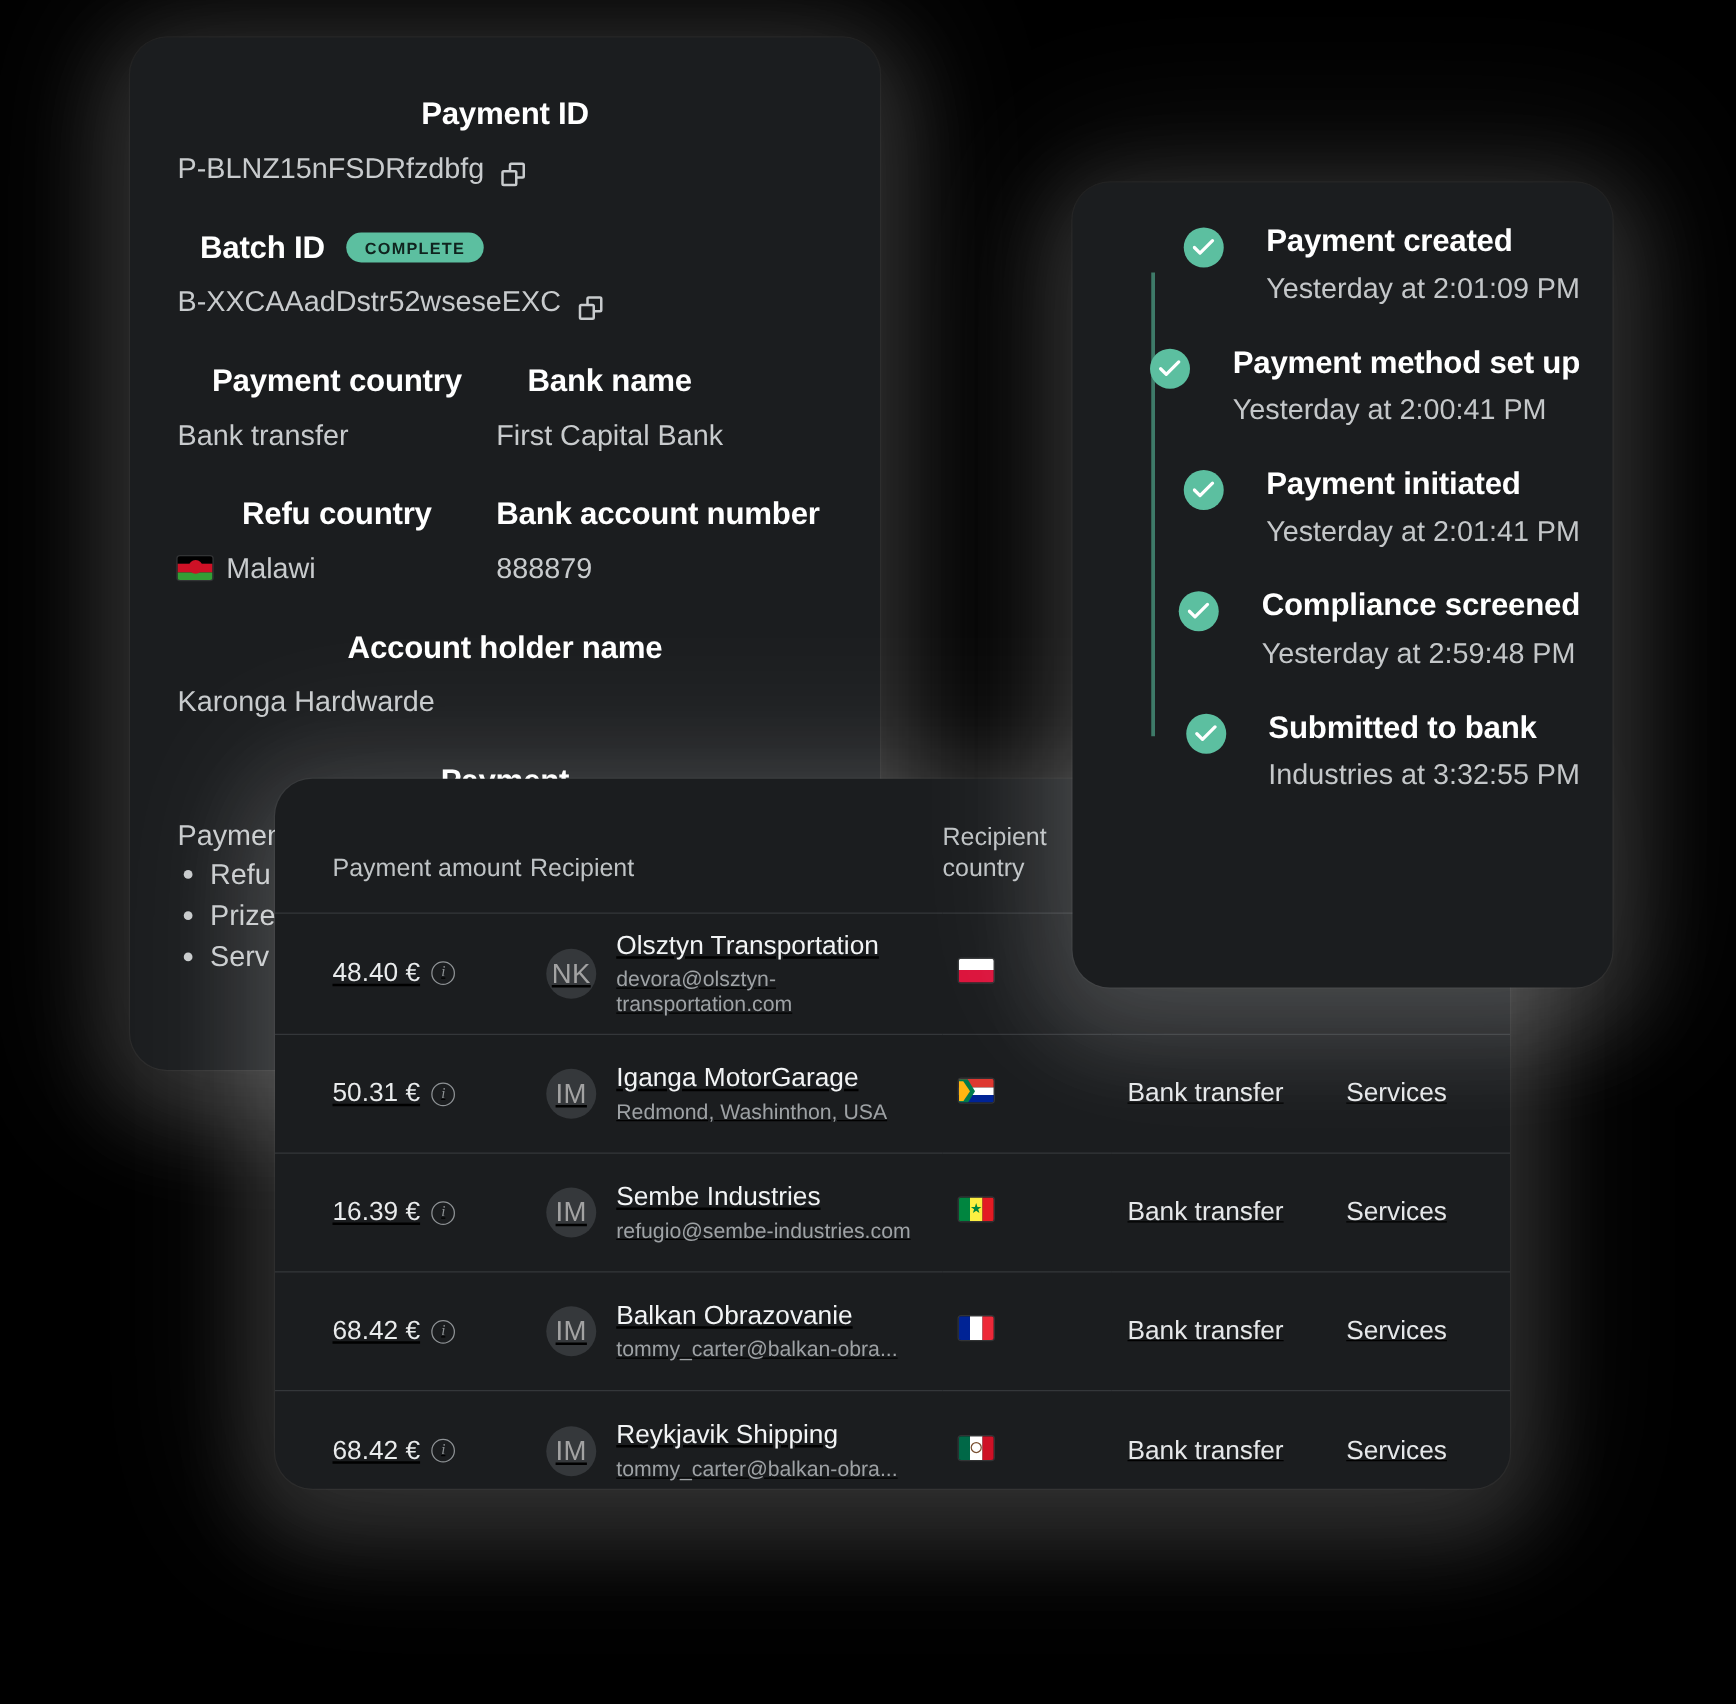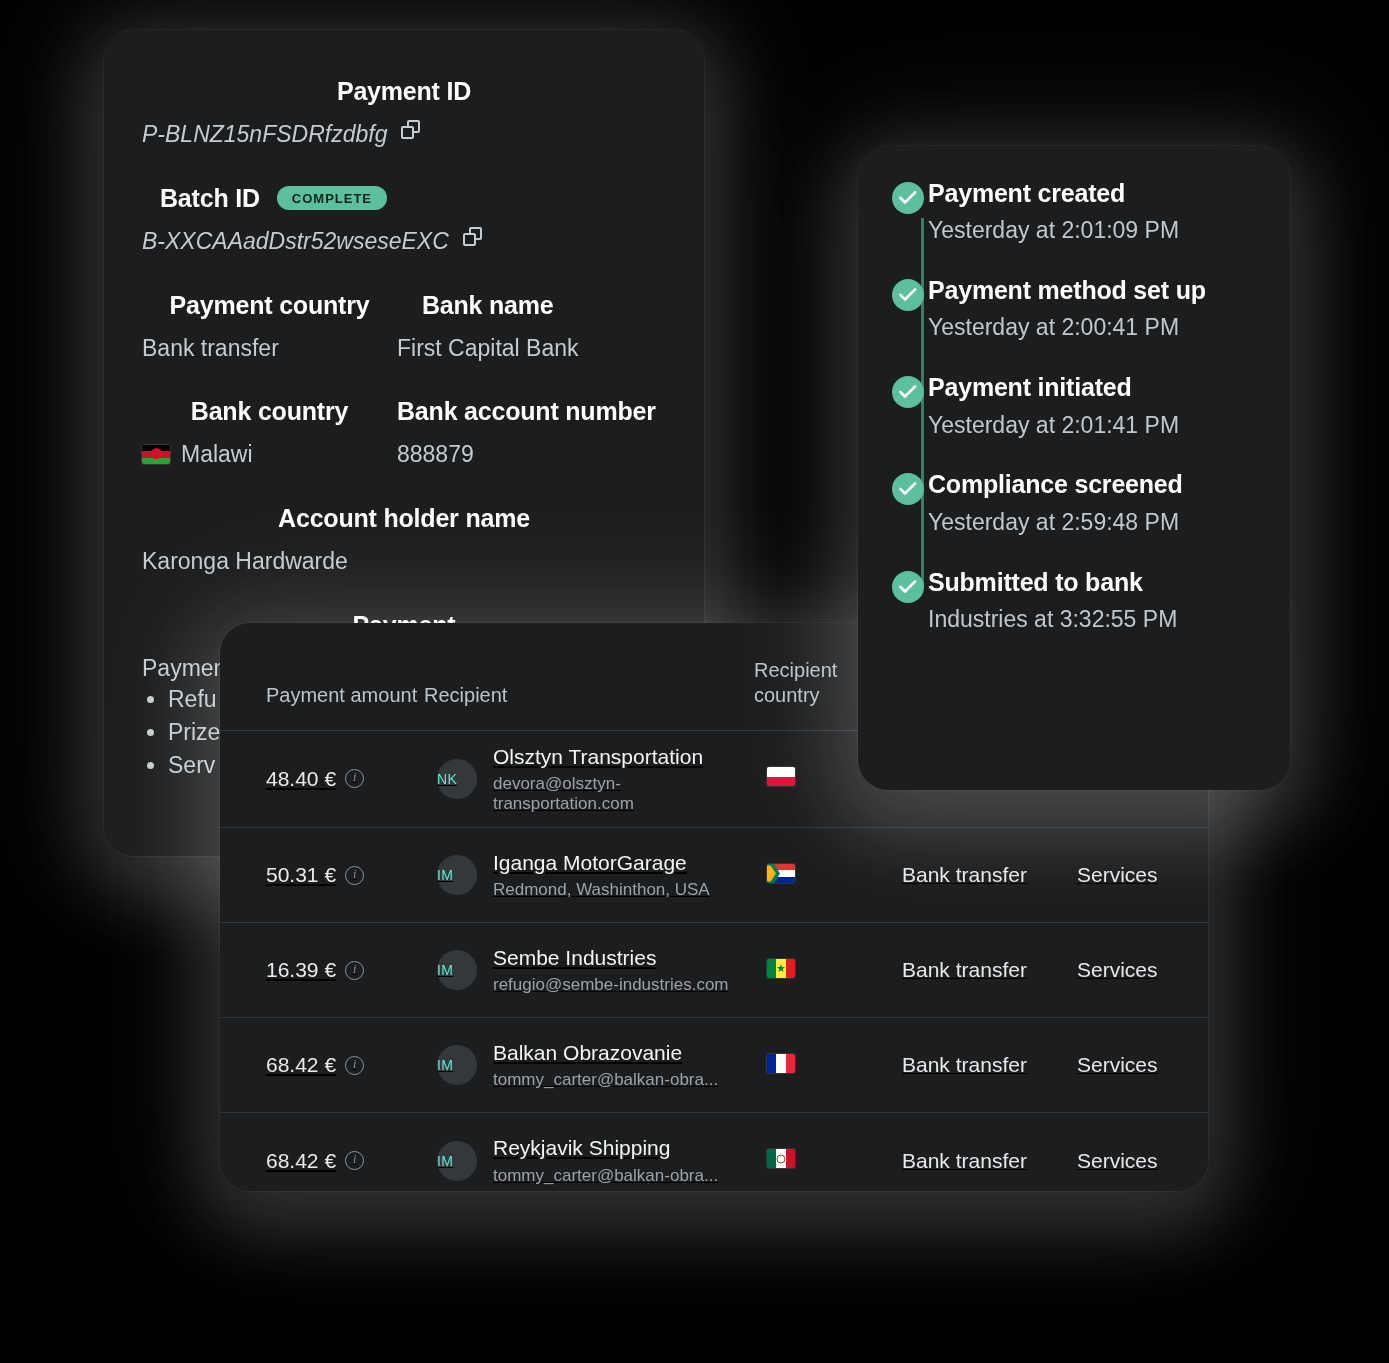--- a/index.html
+++ b/index.html
@@ -58,23 +58,22 @@
     font-size: 23px;
     font-weight: normal;
     line-height: 1.25;
   }
 
   .row-gap-lg { height: 34px; }
   .row-gap-sm { height: 14px; }
 
   .id-line {
     display: flex;
-    align-items: flex-start;
+    align-items: flex-end;
     gap: 14px;
-    font-style: italic;
   }
   .copy-icon {
     display: inline-block;
     width: 19px;
     height: 19px;
     position: relative;
     flex: none;
     cursor: pointer;
   }
   .copy-icon::before,
@@ -197,22 +196,23 @@
     left: 63px;
     top: 40px;
     bottom: 46px;
     width: 3px;
     background: #3e7a68;
   }
   .tl-item {
     position: relative;
     display: flex;
     align-items: flex-start;
-    gap: 4px;
+    gap: 34px;
     margin-bottom: 29px;
+    justify-content: flex-end;
   }
   .tl-item:last-child { margin-bottom: 0; }
   .tl-dot {
     flex: none;
     width: 32px;
     height: 32px;
     border-radius: 50%;
     background: #5cbfa0;
     position: relative;
     z-index: 2;
@@ -285,24 +285,24 @@
     text-align: center;
     font-family: "Liberation Serif", serif;
     cursor: pointer;
   }
   .recip-cell { display: flex; align-items: center; gap: 16px; }
   .avatar {
     flex: none;
     width: 40px; height: 40px;
     border-radius: 50%;
     background: #35383b;
-    color: #5eead4;
-    font-size: 14px;
+    color: #a3a3a3;
+    font-size: 22px;
     line-height: 40px;
-    text-align: left;
+    text-align: center;
     letter-spacing: 0.3px;
   }
   .recip-name {
     color: #f2f4f5;
     font-size: 21px;
     line-height: 1.2;
   }
   .recip-sub {
     color: #9ea2a5;
     font-size: 17px;
@@ -350,21 +350,21 @@
           <div class="field-label">Bank name</div>
           <div class="row-gap-sm"></div>
           <div class="field-value">First Capital Bank</div>
         </div>
       </div>
 
       <div class="row-gap-lg"></div>
 
       <div class="two-col">
         <div>
-          <div class="field-label">Bank country</div>
+          <div class="field-label">Refu country</div>
           <div class="row-gap-sm"></div>
           <div class="flagline">
             <span class="flag flag-mw">
               <i></i>
                 <i></i>
                 <i></i>
                 <span class="sun"></span>
             </span>
             <span class="field-value">Malawi</span>
           </div>

